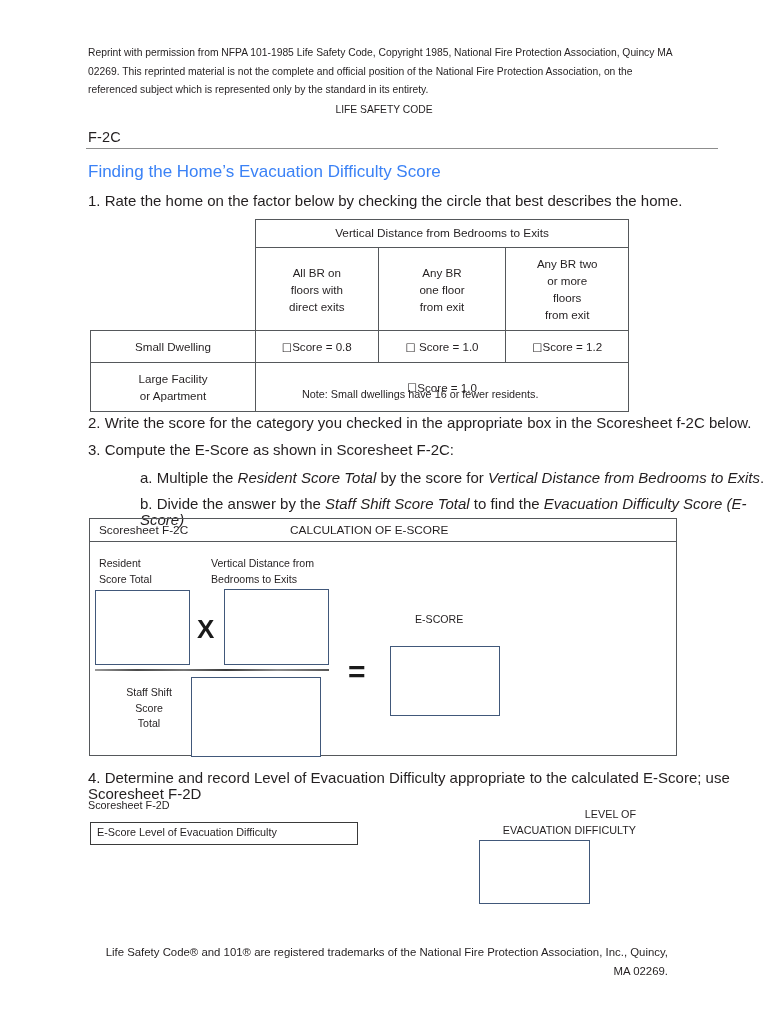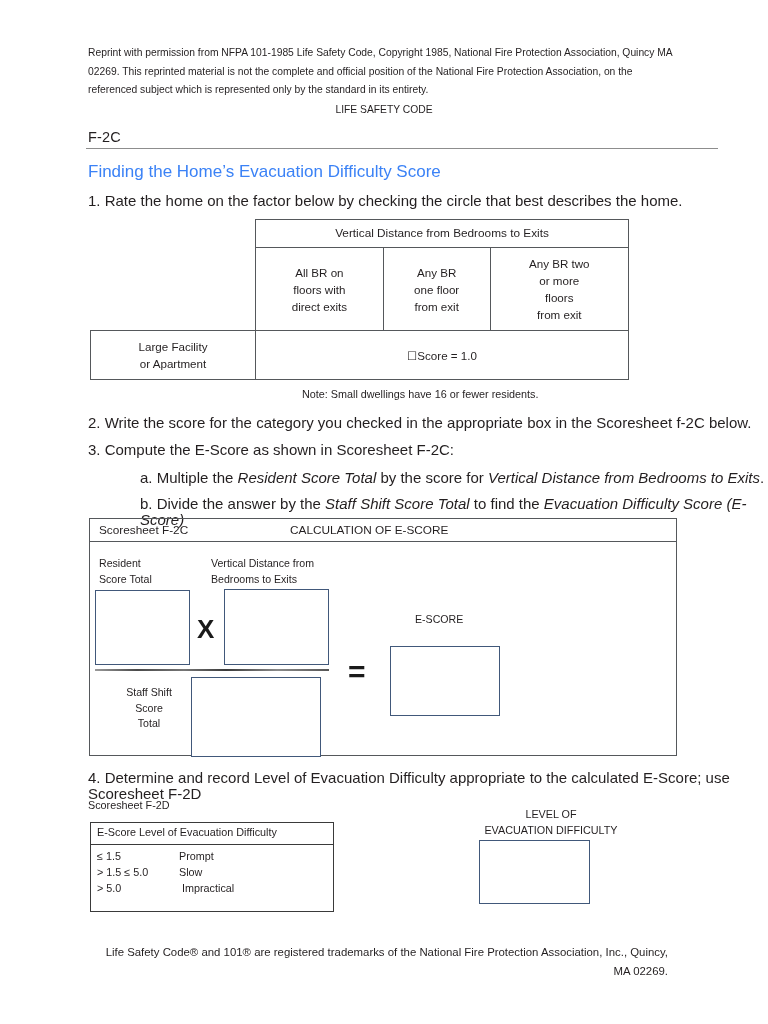--- a/index.html
+++ b/index.html
@@ -220,21 +220,21 @@
     left: 88px;
     top: 799px;
     font-size: 10.8px;
     font-weight: 400;
     color: #231f20;
   }
   .f2d-table {
     position: absolute;
     left: 90px;
     top: 822px;
-    width: 244px;
+    width: 268px;
     border-collapse: collapse;
     font-size: 10.8px;
     color: #231f20;
   }
   .f2d-table td {
     border: 1px solid #3a3a3a;
     padding: 3px 6px;
     vertical-align: top;
     text-align: left;
   }
@@ -244,21 +244,21 @@
     display: block;
     white-space: pre;
   }
   .f2d-row .rng { display: inline-block; width: 82px; }
 
   .level-caption {
     position: absolute;
     left: 466px;
     top: 806px;
     width: 170px;
-    text-align: center;
+    text-align: right;
     font-size: 10.8px;
     line-height: 16px;
     color: #231f20;
   }
   .level-box {
     position: absolute;
     left: 479px;
     top: 840px;
     width: 111px;
     height: 64px;
@@ -312,20 +312,32 @@
       <td class="col-head">
         <span>Any BR</span><br>
         <span>one floor</span><br>
         <span>from exit</span>
       </td>
       <td class="col-head">
         <span>Any BR two</span><br>
         <span>or more</span><br>
         <span>floors</span><br>
         <span>from exit</span>
+      </td>
+    </tr>
+    <tr>
+      <td class="rowlabel scorecell">Small Dwelling</td>
+      <td class="scorecell">
+        <span class="cbx">☐</span><span>Score = 0.8</span>
+      </td>
+      <td class="scorecell">
+        <span class="cbx">☐</span>&nbsp;<span>Score = 1.0</span>
+      </td>
+      <td class="scorecell">
+        <span class="cbx">☐</span><span>Score = 1.2</span>
       </td>
     </tr>
     <tr>
       <td class="rowlabel bigcell">
         <span>Large Facility</span><br>
         <span>or Apartment</span>
       </td>
       <td class="bigcell" colspan="3">
         <span class="cbx">☐</span><span>Score = 1.0</span>
       </td>
@@ -372,27 +384,20 @@
   </div>
 
   <div class="step s4">4. Determine and record Level of Evacuation Difficulty appropriate to the calculated E-Score; use Scoresheet F-2D</div>
 
   <div class="ss2d-label">Scoresheet F-2D</div>
   <table class="f2d-table">
     <tbody>
         <tr>
       <td class="head">E-Score  Level of Evacuation Difficulty</td>
     </tr>
-    <tr>
-      <td class="body">
-        <span class="f2d-row"><span class="rng">≤ 1.5</span><span>Prompt</span></span>
-        <span class="f2d-row"><span class="rng">&gt; 1.5 ≤ 5.0</span><span>Slow</span></span>
-        <span class="f2d-row"><span class="rng">&gt; 5.0</span><span> Impractical</span></span>
-      </td>
-    </tr>
   </tbody>
     </table>
 
   <div class="level-caption">
     <span>LEVEL OF</span><br>
     <span>EVACUATION DIFFICULTY</span>
   </div>
   <div class="level-box"></div>
 
   <div class="footer">Life Safety Code® and 101® are registered trademarks of the National Fire Protection Association, Inc., Quincy, MA 02269.</div>

